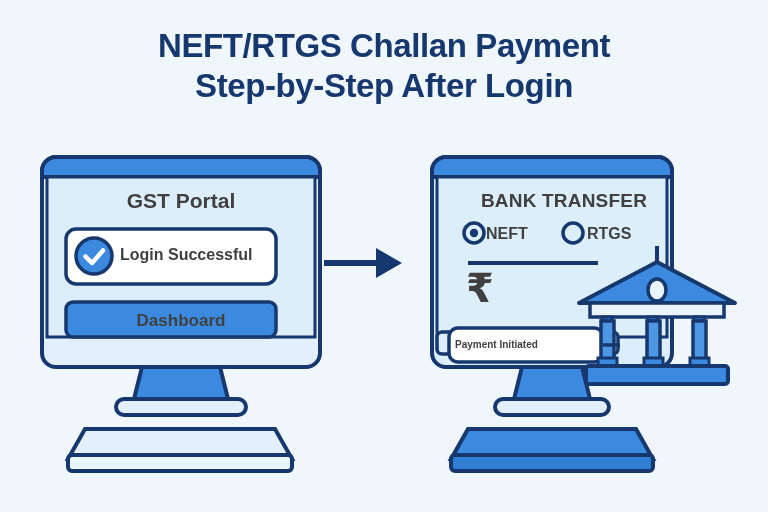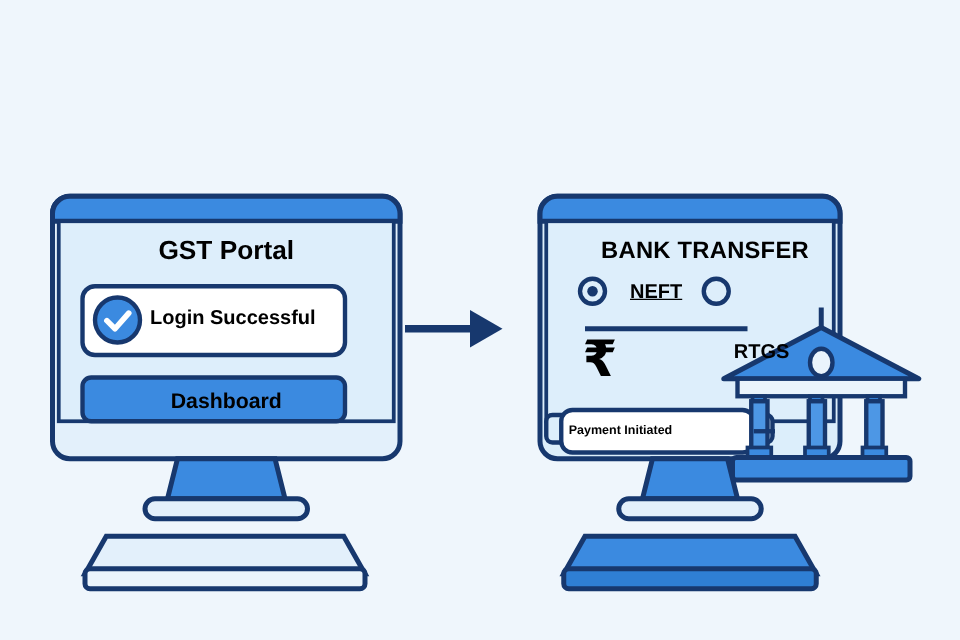--- a/index.html
+++ b/index.html
@@ -41,21 +41,21 @@
   #scene {
     position: absolute;
     left: 0;
     top: 0;
   }
 
   
   .lbl {
     position: absolute;
     white-space: nowrap;
-    color: #000000;
+    color: #404040;
     font-weight: bold;
   }
   #gst-portal-title {
     left: 56px; top: 189px; width: 250px;
     text-align: center;
     font-size: 21px;
   }
   #login-success-text {
     left: 120px; top: 246px;
     font-size: 16px;
@@ -65,46 +65,48 @@
     text-align: center;
     font-size: 17px;
   }
   #bank-transfer-title {
     left: 440px; top: 190px; width: 248px;
     text-align: center;
     font-size: 19px;
     letter-spacing: 0.2px;
   }
   #neft-text {
-    left: 504px; top: 225px;
+    left: 486px; top: 225px;
     font-size: 16px;
-    text-decoration: underline;
   }
   #rtgs-text {
     left: 587px; top: 225px;
     font-size: 16px;
-    margin-top: 48px;
   }
   #rupee-symbol {
     left: 466px; top: 268px;
     font-size: 40px;
     line-height: 40px;
     font-weight: bold;
     font-family: "DejaVu Sans", sans-serif;
   }
   #payment-initiated-text {
     left: 455px; top: 339px;
     font-size: 10px;
   }
 </style>
 </head>
 <body>
 
 <div id="stage">
 
+  <div id="title-block">
+    <div class="title-line">NEFT/RTGS Challan Payment</div>
+    <div class="title-line">Step-by-Step After Login</div>
+  </div>
 
   <svg id="scene" width="768" height="512" viewBox="0 0 768 512">
 
     <g>
 
       <rect x="42" y="157" width="278" height="210" rx="14" ry="14" fill="#e3f0fb" stroke="#17386e" stroke-width="4"></rect>
 
       <path d="M42 171 a14 14 0 0 1 14 -14 h250 a14 14 0 0 1 14 14 v6 h-278 z" fill="#3b8ae0" stroke="#17386e" stroke-width="4"></path>
 
       <rect x="47" y="177" width="268" height="160" fill="#ddeefb" stroke="#17386e" stroke-width="3"></rect>

